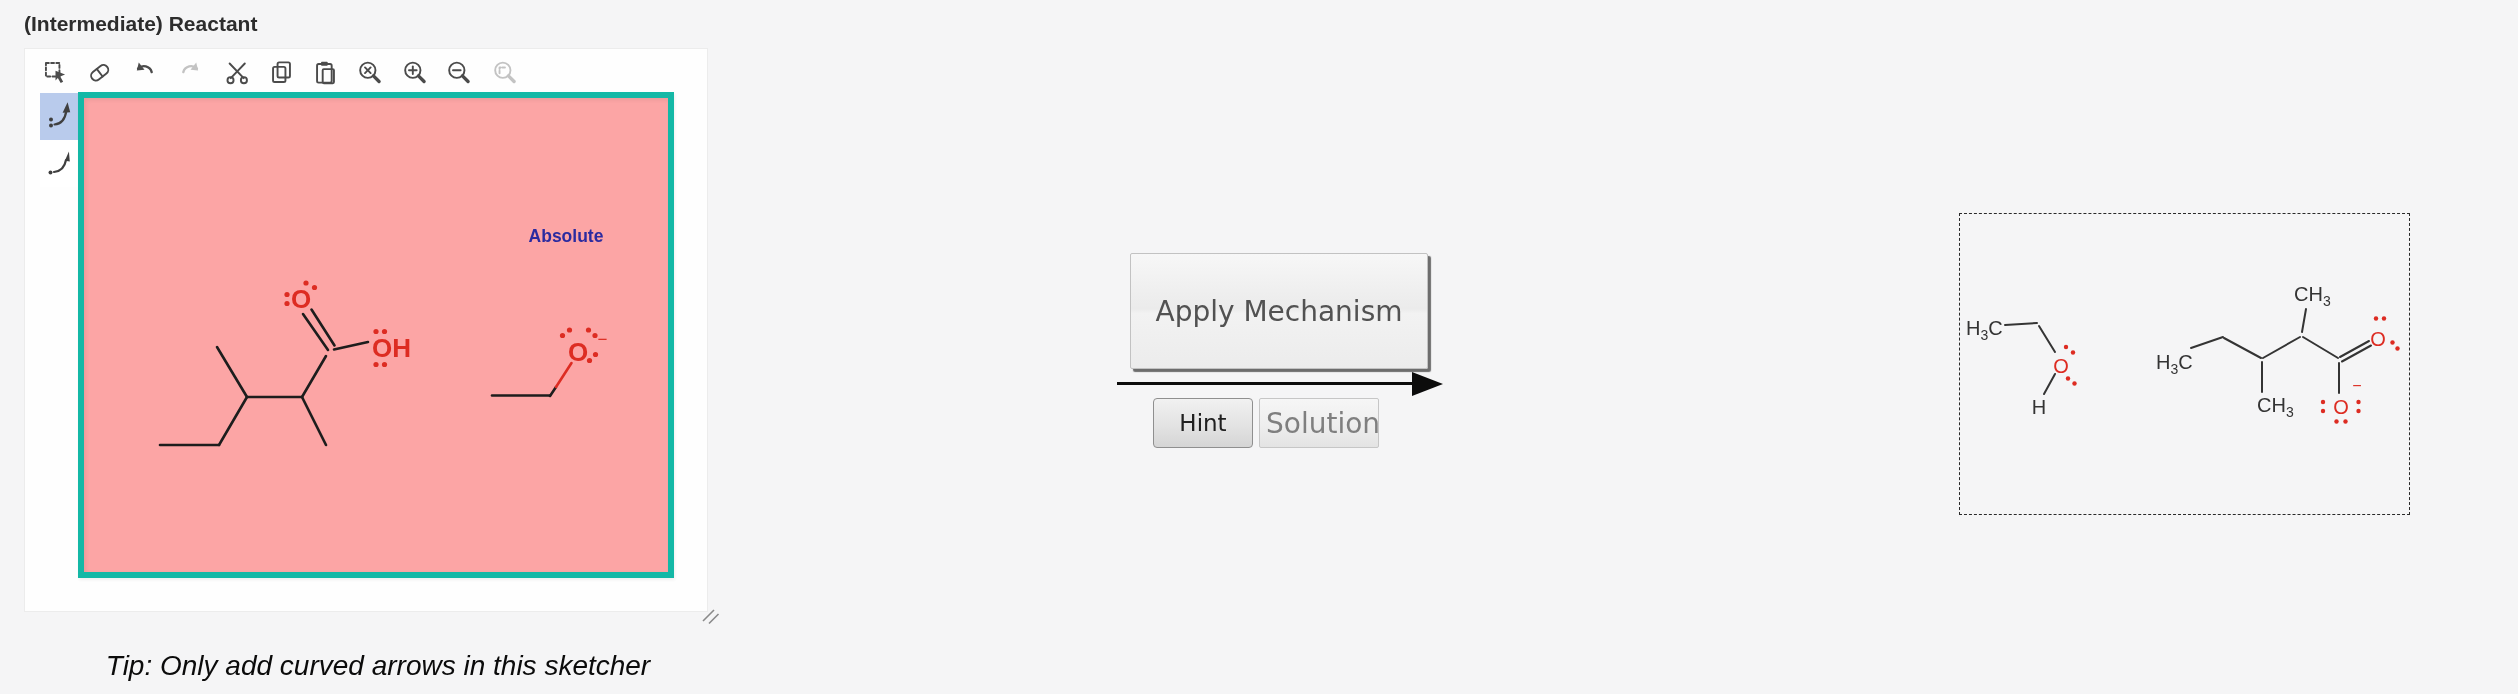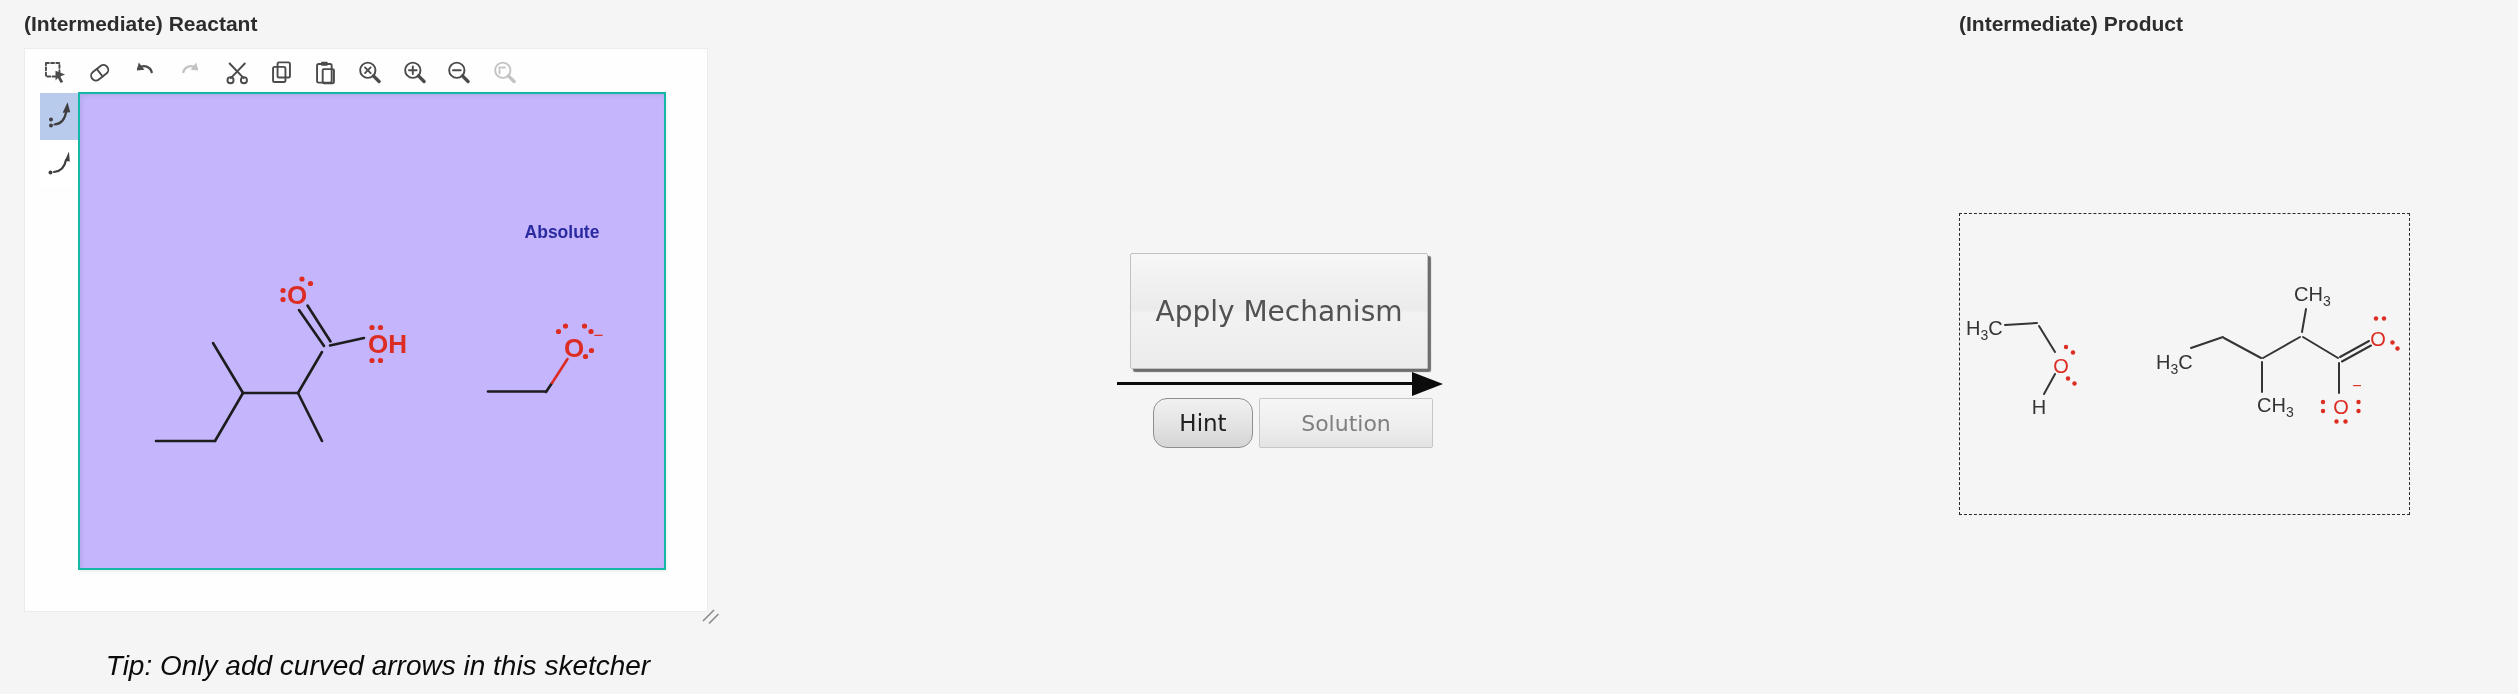--- a/index.html
+++ b/index.html
@@ -6,59 +6,58 @@
   .stage{position:relative;width:2518px;height:694px;background:#f5f5f6;overflow:hidden;}
   .title{position:absolute;top:12px;font-size:21px;font-weight:bold;color:#2d2d2d;text-align:left;}
   .reactant-title{left:24px;width:684px;}
   .product-title{left:1959px;width:451px;}
 
   
   .sketcher{position:absolute;left:24px;top:48px;width:684px;height:564px;background:#fefefe;border:1px solid #ececec;box-sizing:border-box;}
   .tb-icon{position:absolute;top:6px;width:34px;height:34px;display:flex;align-items:center;justify-content:center;cursor:pointer;}
   .side-tool{position:absolute;left:15px;width:39px;height:47px;display:flex;align-items:center;justify-content:center;background:#fff;cursor:pointer;}
   .side-tool.selected{background:#b9cbec;}
-  .canvas{position:absolute;left:53px;top:43px;width:584px;height:474px;background:#c4b5fd;border:2px solid #14b8a6;box-sizing:content-box;
+  .canvas{position:absolute;left:53px;top:43px;width:584px;height:474px;background:#fca5a5;border:6px solid #14b8a6;box-sizing:content-box;
           box-shadow:inset 2px 2px 4px rgba(0,0,0,.07), 1px 2px 3px rgba(0,0,0,.06);}
   .canvas svg{position:absolute;left:0;top:0;}
   .resize-handle{position:absolute;left:676px;top:558px;overflow:visible;cursor:nwse-resize;}
   .tip{position:absolute;left:36px;top:650px;width:684px;text-align:center;font-size:28px;font-style:italic;color:#0b0b0b;}
 
   
   .apply-btn{position:absolute;left:1130px;top:253px;width:298px;height:116px;
      background:linear-gradient(180deg,#f7f7f7,#ebebeb 48%,#f2f2f2 52%,#ececec);
      border:1px solid #c2c2c2;border-radius:2px;box-shadow:3px 3px 1px rgba(85,85,85,.85);
      font-family:"DejaVu Sans",sans-serif;font-size:28px;color:#525252;cursor:pointer;}
   .rxn-line{position:absolute;left:1117px;top:382px;width:300px;height:3px;background:#0c0c0c;}
   .rxn-head{position:absolute;left:1412px;top:372px;width:0;height:0;
      border-left:31px solid #0c0c0c;border-top:12px solid transparent;border-bottom:12px solid transparent;}
   .hint-btn{position:absolute;left:1153px;top:398px;width:100px;height:50px;
-     background:linear-gradient(180deg,#f1f1f1,#e3e3e3 55%,#d5d5d5);border:1px solid #8f8f8f;border-radius:14px;
+     background:linear-gradient(180deg,#f1f1f1,#e3e3e3 55%,#d5d5d5);border:1px solid #8f8f8f;border-radius:4px;
      font-family:"DejaVu Sans",sans-serif;font-size:23px;color:#202020;cursor:pointer;}
-  .solution-btn{position:absolute;left:1259px;top:398px;width:174px;height:50px;
+  .solution-btn{position:absolute;left:1259px;top:398px;width:120px;height:50px;
      background:linear-gradient(180deg,#f6f6f6,#eeeeee 55%,#e3e3e3);border:1px solid #c6c6c6;border-radius:2px;
-     font-family:"DejaVu Sans",sans-serif;font-size:22px;color:#7f7f7f;cursor:pointer;}
+     font-family:"DejaVu Sans",sans-serif;font-size:28px;color:#7f7f7f;cursor:pointer;}
   .status{position:absolute;left:1085px;top:451px;width:392px;text-align:center;font-size:21px;color:#000;}
 
   
   .product-box{position:absolute;left:1959px;top:213px;width:451px;height:302px;border:1px dashed #2a2a2a;box-sizing:border-box;}
   .product-box svg{position:absolute;left:0;top:0;}
 
   .icon-stroke{stroke:#4b4b4b;stroke-width:1.7;fill:none;stroke-linecap:round;stroke-linejoin:round;}
   .icon-fill{fill:#4b4b4b;}
   .icon-dis{stroke:#c3c3c3;}
   .icon-dis-fill{fill:#c3c3c3;}
   text{user-select:none;}
 </style>
 </head>
 <body>
 
 <div class="stage">
 
   <div class="title reactant-title">(Intermediate) Reactant</div>
-  <div class="title product-title">(Intermediate) Product</div>
 
   <div class="sketcher">
 
     <span class="tb-icon" style="left:13px">
       <svg width="27" height="27" viewBox="0 0 24 24">
         <rect x="3.5" y="3.5" width="12" height="12" class="icon-stroke" stroke-dasharray="2.6 2"></rect>
         <polygon class="icon-fill" points="12,10.5 20.5,13.8 16.2,15.6 18.8,20.2 16.6,21.4 14.1,16.8 12,19"></polygon>
       </svg>
     </span>
     <span class="tb-icon" style="left:57px">

